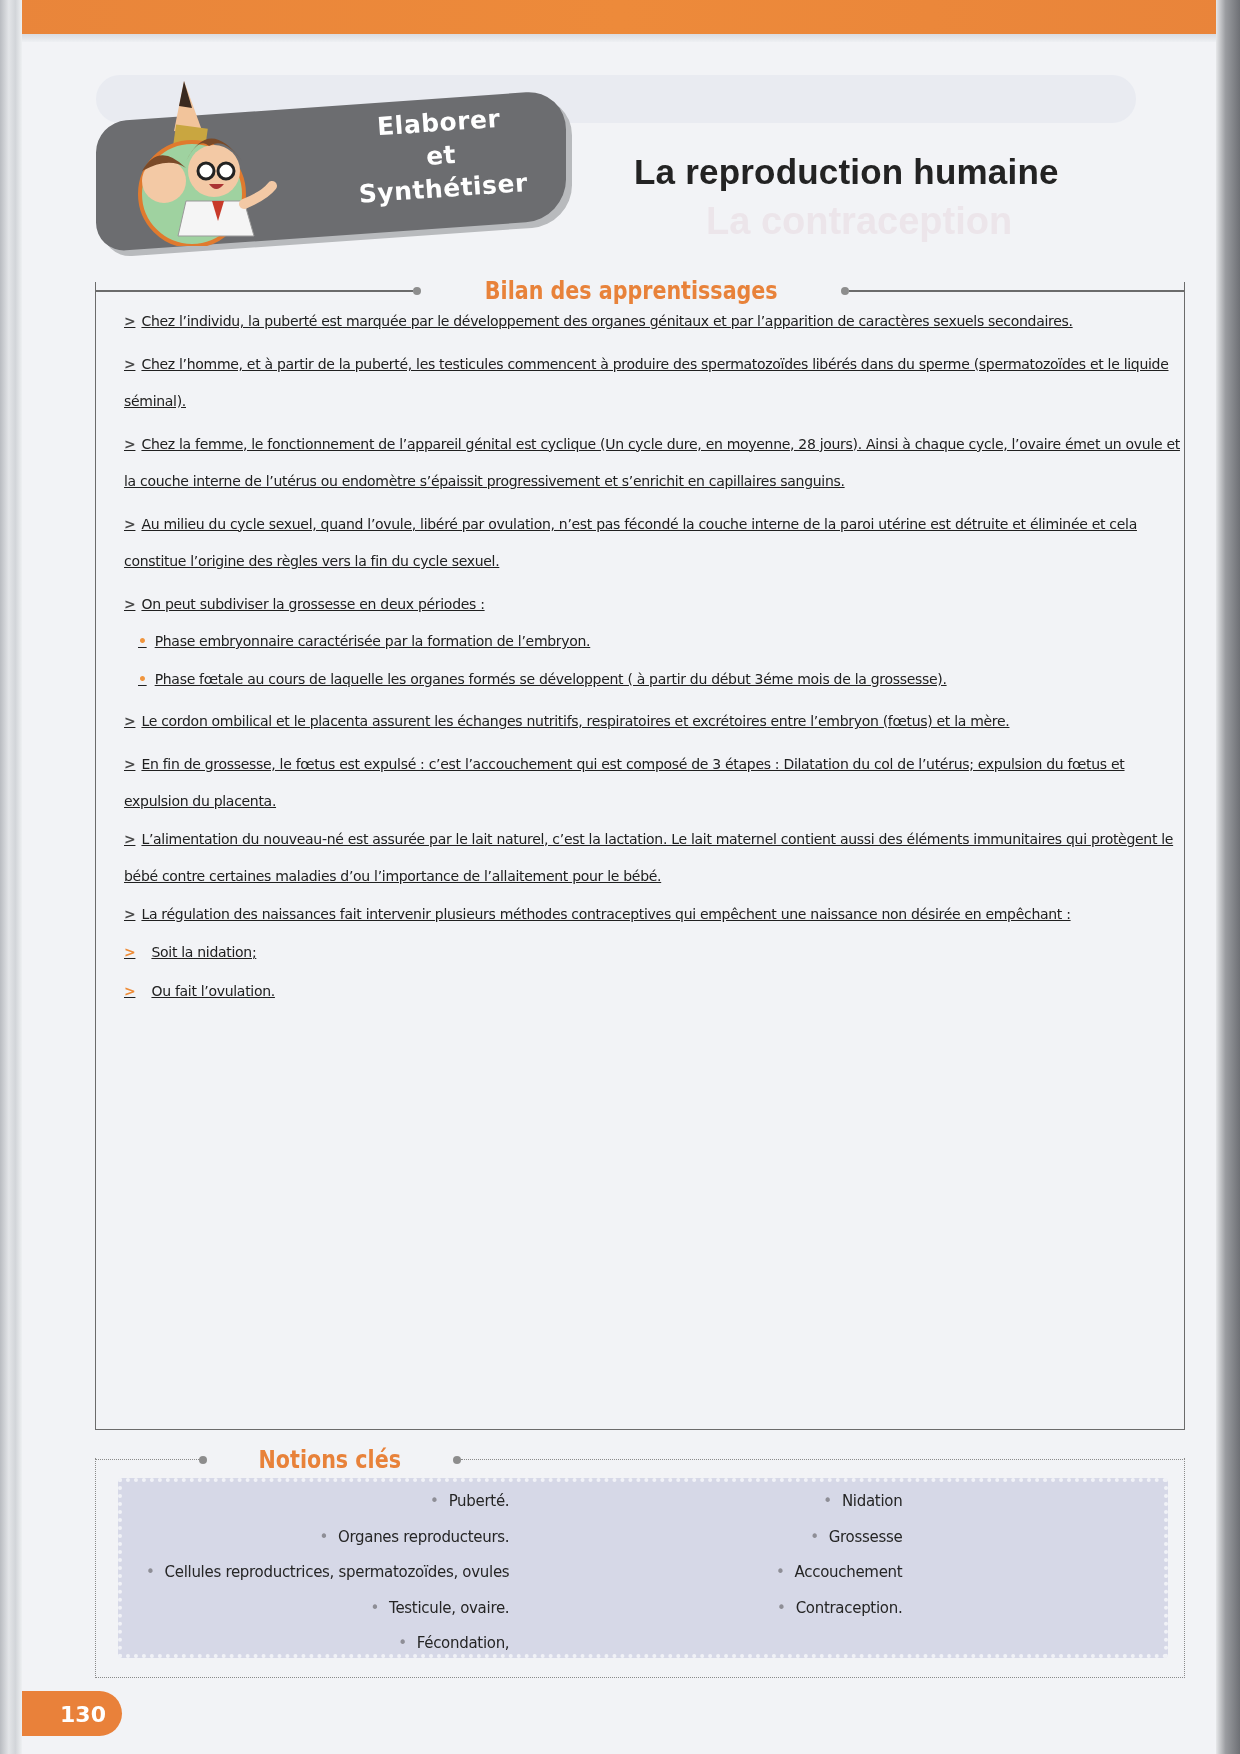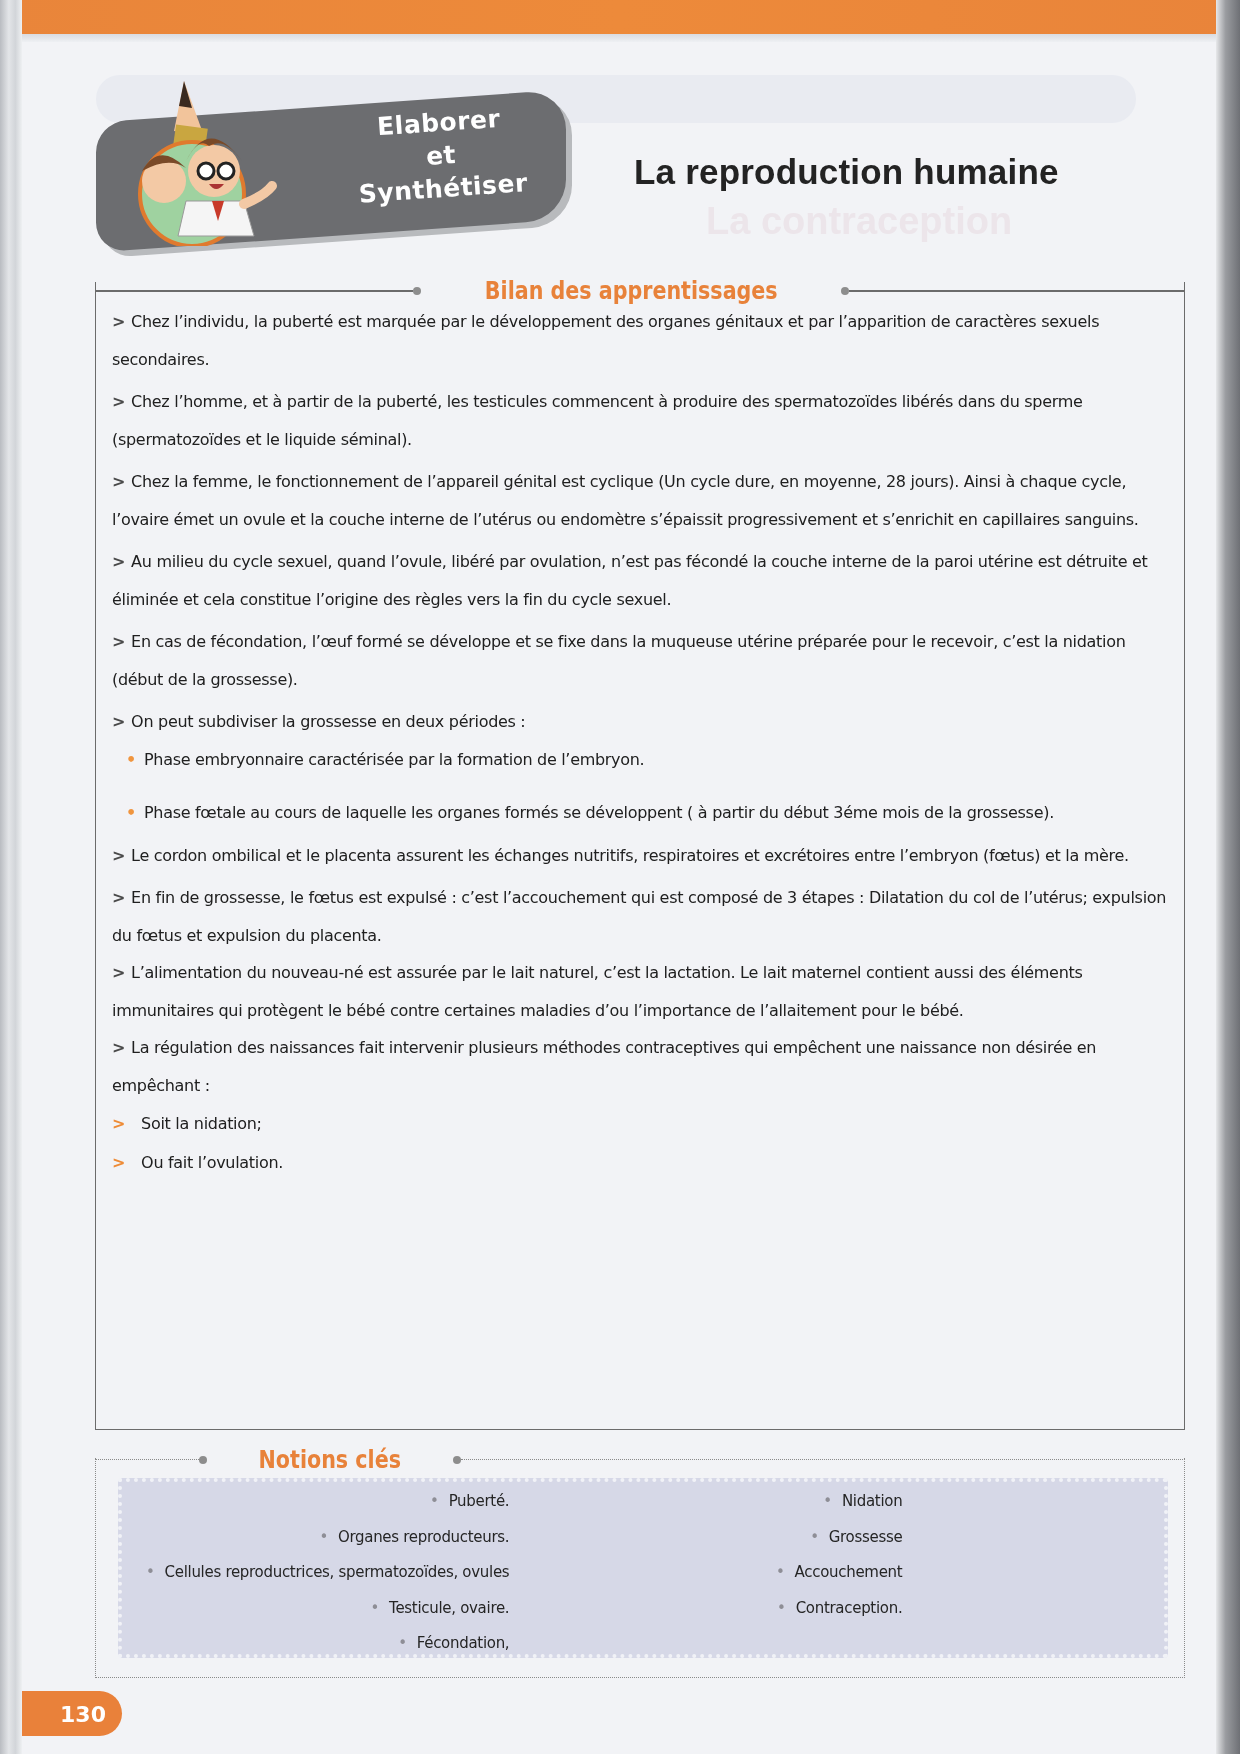--- a/index.html
+++ b/index.html
@@ -69,23 +69,23 @@
       position: absolute; display: flex; align-items: center;
     }
     .head-line { height: 1.5px; background: #6b6b6b; }
     .head-dot { width: 8px; height: 8px; border-radius: 50%; background: #8d8d8d; }
     .head-label {
       font-family: "DejaVu Sans", sans-serif; font-weight: bold;
       font-size: 24px; color: #e8823a; padding: 0 40px; transform: scaleX(0.86);
       white-space: nowrap;
     }
     .bilan-content {
-      position: absolute; left: 112px; top: 303px; width: 1060px;
-      font-family: "DejaVu Sans", sans-serif; font-size: 16px;
-      line-height: 37.5px; color: #202020; letter-spacing: -0.3px;
+      position: absolute; left: 124px; top: 303px; width: 1060px;
+      font-family: "DejaVu Sans", sans-serif; font-size: 14px;
+      line-height: 37.5px; color: #202020; letter-spacing: -0.3px; text-decoration: underline;
     }
     .para { margin-bottom: 5px; }
     .gt { color: #4a4a4a; font-weight: bold; margin-right: 6px; }
     .sub-first { margin-bottom: 0; }
     .dot-or { color: #f0953e; margin-right: 8px; font-weight: bold; }
     .list-or { margin-bottom: 0; line-height: 39px; }
     .gt-or { color: #ee8b36; font-weight: bold; margin-right: 16px; }
     .notions-outer {
       position: absolute; left: 95px; top: 1458px; width: 1090px; height: 220px;
       border: 1.5px dotted #8a8a8a; border-top: none;
@@ -155,23 +155,22 @@
   <div class="head-label">Bilan des apprentissages</div>
   <div class="head-dot"></div>
   <div class="head-line" style="flex:1;"></div>
 </div>
 
 <div class="bilan-content">
   <p class="para"><span class="gt">&gt;</span><span>Chez l’individu, la puberté est marquée par le développement des organes génitaux et par l’apparition de caractères sexuels secondaires.</span></p>
   <p class="para"><span class="gt">&gt;</span><span>Chez l’homme, et à partir de la puberté, les testicules commencent à produire des spermatozoïdes libérés dans du sperme (spermatozoïdes et le liquide séminal).</span></p>
   <p class="para"><span class="gt">&gt;</span><span>Chez la femme, le fonctionnement de l’appareil génital est cyclique (Un cycle dure, en moyenne, 28 jours). Ainsi à chaque cycle, l’ovaire émet un ovule et la couche interne de l’utérus  ou endomètre s’épaissit progressivement et s’enrichit en capillaires sanguins.</span></p>
   <p class="para"><span class="gt">&gt;</span><span>Au milieu du cycle sexuel, quand l’ovule, libéré par ovulation, n’est pas fécondé la couche interne de la paroi utérine est détruite et éliminée et cela constitue l’origine des règles vers la fin du cycle sexuel.</span></p>
-  <p class="para"><span class="gt">&gt;</span><span>En cas de fécondation, l’œuf formé se développe et se fixe dans la muqueuse utérine préparée pour le recevoir, c’est la nidation (début de la grossesse).</span></p>
   <p class="para sub-first" style="margin-bottom:0;"><span class="gt">&gt;</span><span>On peut subdiviser la grossesse en deux périodes :</span></p>
-  <p class="para" style="padding-left:14px; margin-bottom:16px;"><span class="dot-or">•</span><span>Phase embryonnaire caractérisée par la formation de l’embryon.</span></p>
+  <p class="para" style="padding-left:14px; margin-bottom:0;"><span class="dot-or">•</span><span>Phase embryonnaire caractérisée par la formation de l’embryon.</span></p>
   <p class="para" style="text-indent:14px;"><span class="dot-or">•</span><span>Phase fœtale au cours de laquelle les organes formés se développent ( à partir du début 3éme mois de la grossesse).</span></p>
   <p class="para"><span class="gt">&gt;</span><span>Le cordon ombilical et le placenta assurent les échanges nutritifs, respiratoires et excrétoires entre l’embryon (fœtus) et la mère.</span></p>
   <p class="para" style="margin-bottom:0;"><span class="gt">&gt;</span><span>En fin de grossesse, le fœtus est expulsé : c’est l’accouchement qui est composé de 3 étapes : Dilatation du col de l’utérus; expulsion du fœtus et expulsion du placenta.</span></p>
   <p class="para" style="margin-bottom:0;"><span class="gt">&gt;</span><span>L’alimentation du nouveau-né est assurée par le lait naturel, c’est la lactation. Le lait maternel contient aussi des éléments immunitaires qui protègent le bébé contre certaines maladies d’ou l’importance de l’allaitement pour le bébé.</span></p>
   <p class="para" style="margin-bottom:0;"><span class="gt">&gt;</span><span>La régulation des naissances fait intervenir plusieurs méthodes contraceptives qui empêchent une naissance non désirée en empêchant :</span></p>
   <p class="list-or"><span class="gt-or">&gt;</span><span>Soit la nidation;</span></p>
   <p class="list-or"><span class="gt-or">&gt;</span><span>Ou fait l’ovulation.</span></p>
 </div>
 
 <div class="notions-outer"></div>

